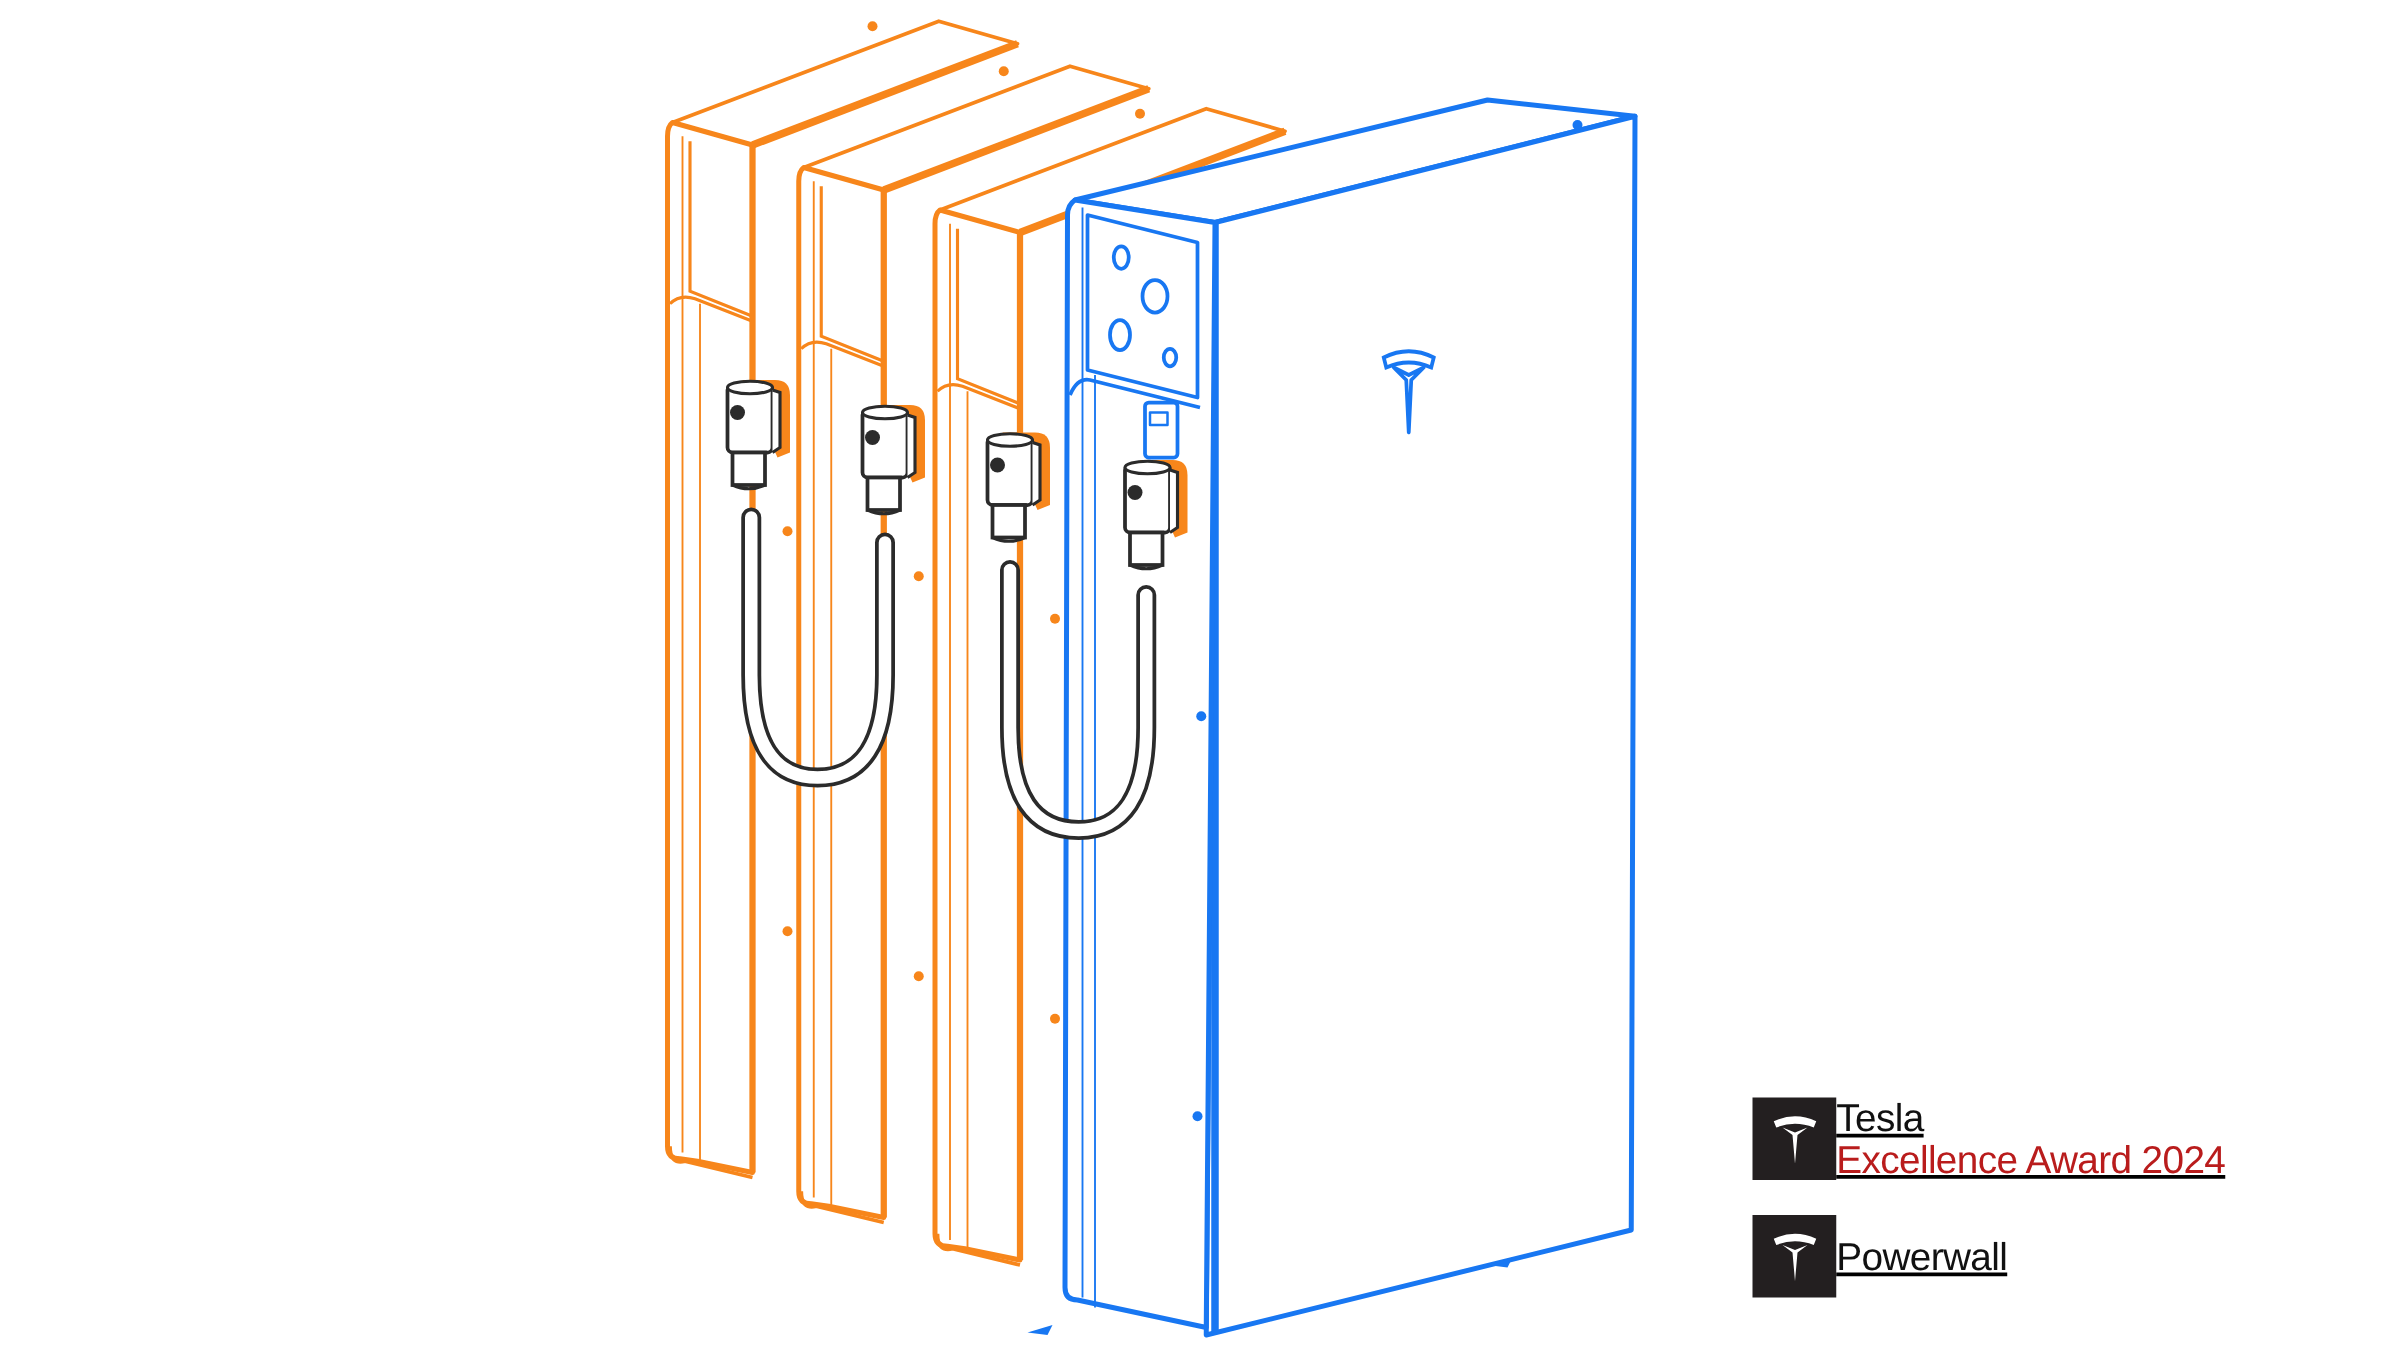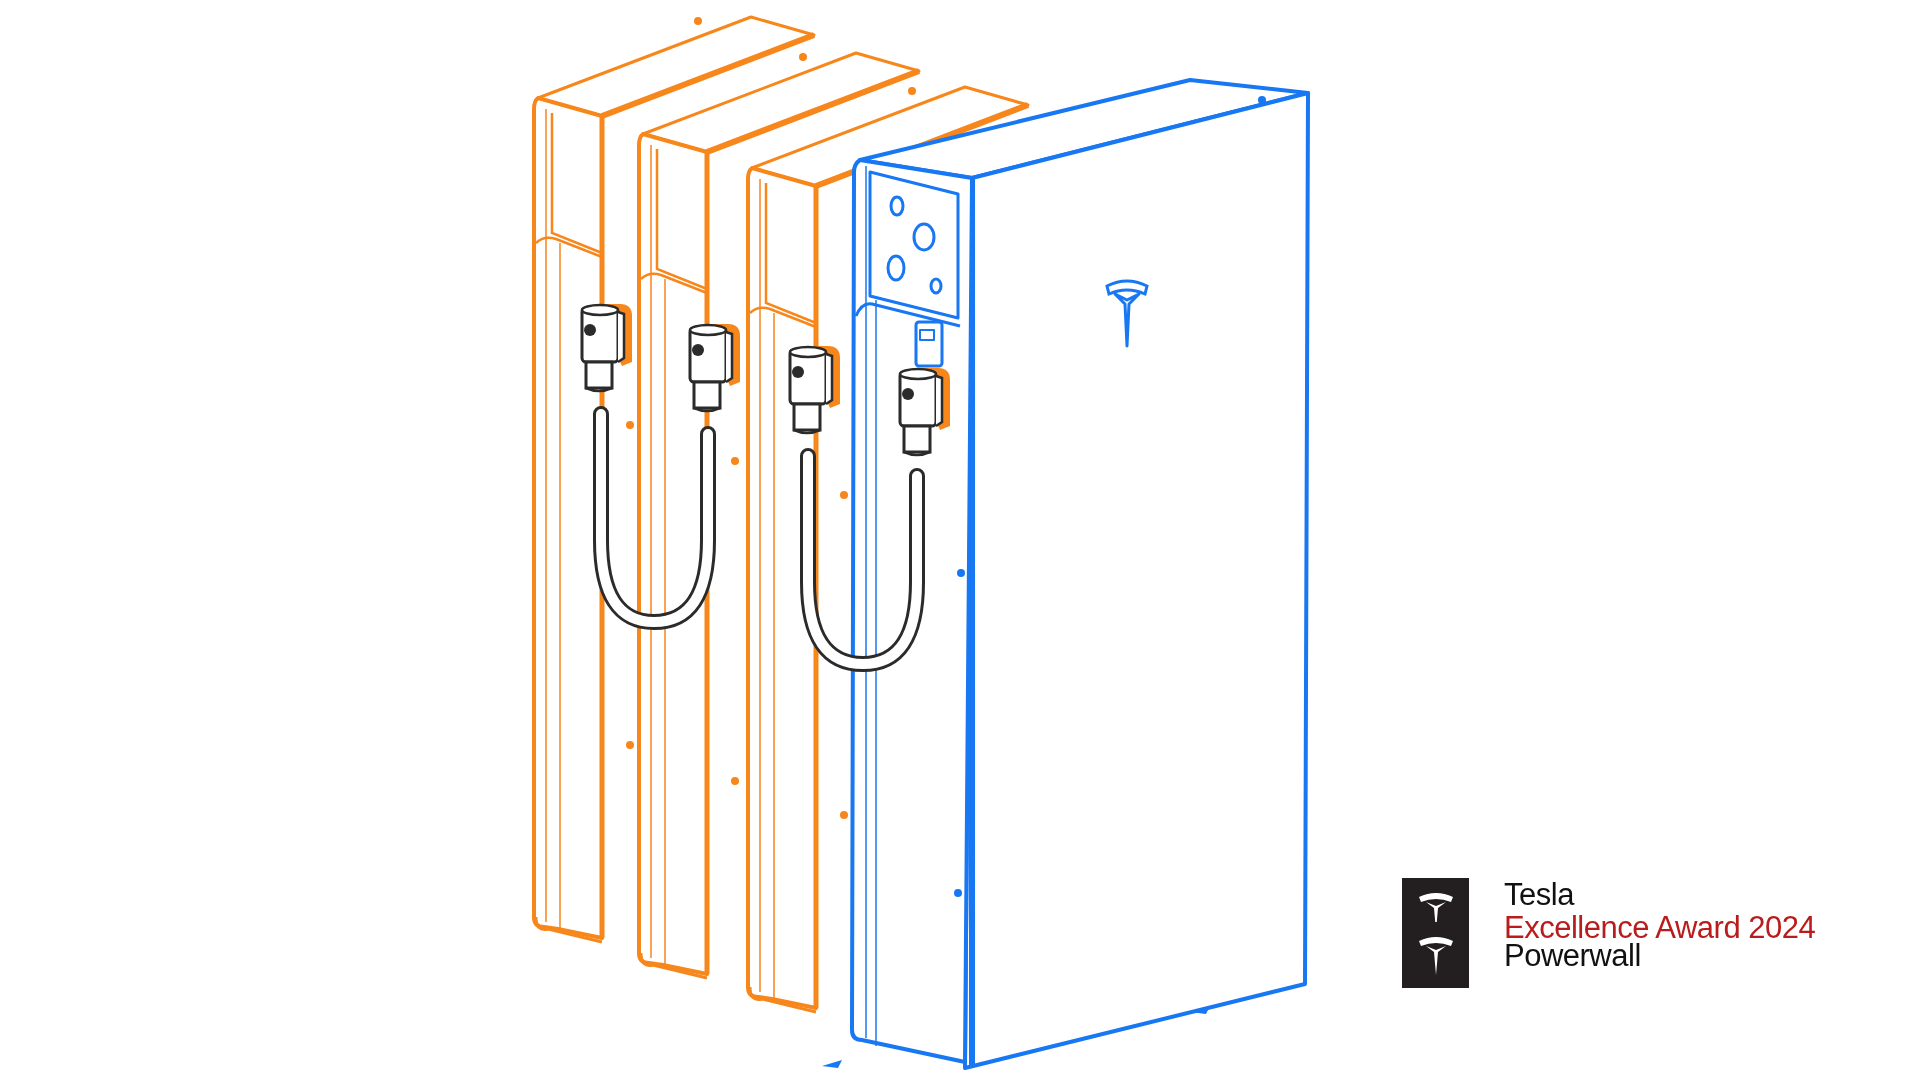--- a/index.html
+++ b/index.html
@@ -1,24 +1,24 @@
 <!DOCTYPE html>
 <html><head>
 <meta charset="utf-8">
 <style>
   html, body { margin:0; padding:0; background:#ffffff; }
   body { width:1920px; height:1080px; position:relative; overflow:hidden; font-family:"Liberation Sans", sans-serif; }
   #illustration { position:absolute; left:0; top:0; width:1920px; height:1080px; }
   .badge { position:absolute; left:1402px; display:flex; align-items:center; }
   .badge-box { width:67px; height:66px; background:#231F20; display:flex; align-items:center; justify-content:center; }
-  .badge-text { margin-left:35px; display:flex; flex-direction:column; }
+  .badge-text { display:flex; flex-direction:column;text-decoration:underline; }
   .badge-title { font-size:31px; color:#111111; line-height:33px; letter-spacing:-0.5px; }
   .badge-sub { font-size:31px; color:#b91c1c; line-height:33px; letter-spacing:-0.5px; }
   #badge-1 { top:878px; }
-  #badge-2 { top:922px;text-align:center; }
+  #badge-2 { top:972px;text-align:center; }
 </style>
 </head>
 <body>
 
 <svg id="illustration" viewBox="0 0 1920 1080" xmlns="http://www.w3.org/2000/svg">
   <defs>
     <g id="expansion-unit">
 
       <path d="M0 81 L213 0 L276 18 L64 99 Z" fill="#fff" stroke="#F7861B" stroke-width="3" stroke-linejoin="round"></path>
       <path d="M64 99 L276 18" stroke="#F7861B" stroke-width="6" fill="none"></path>

